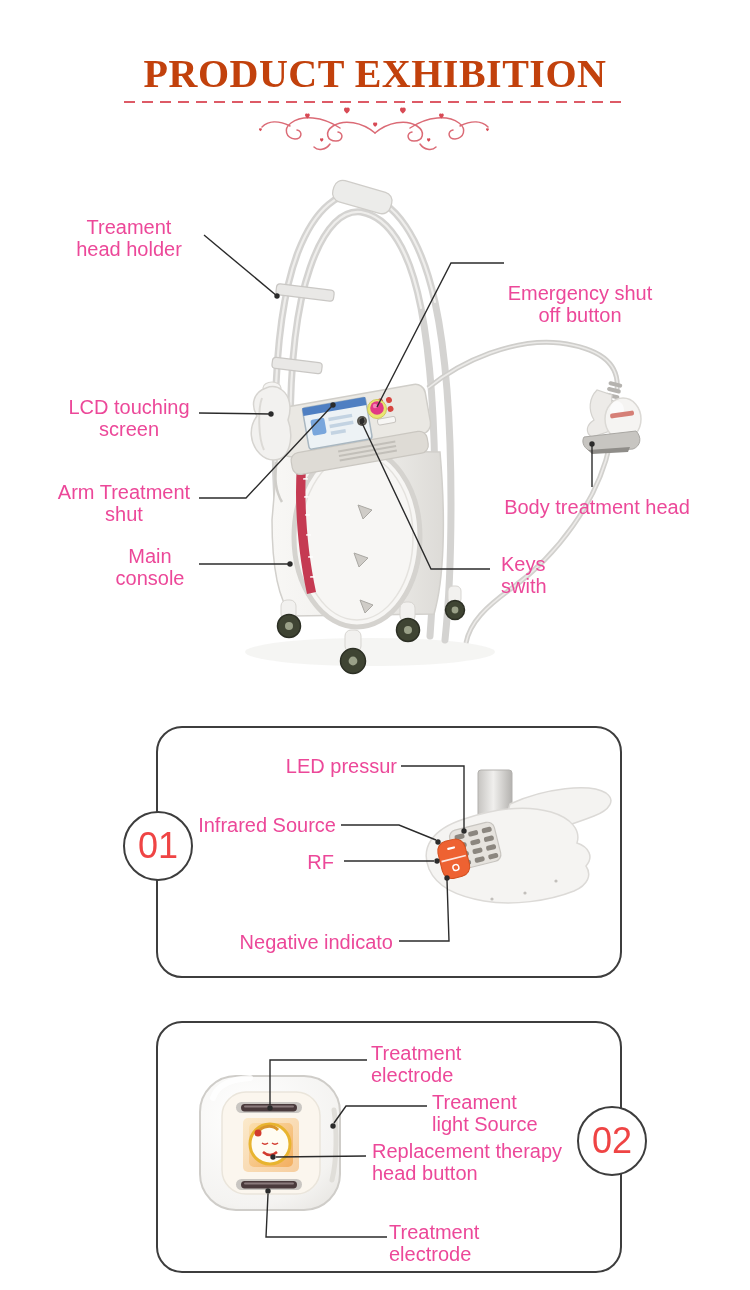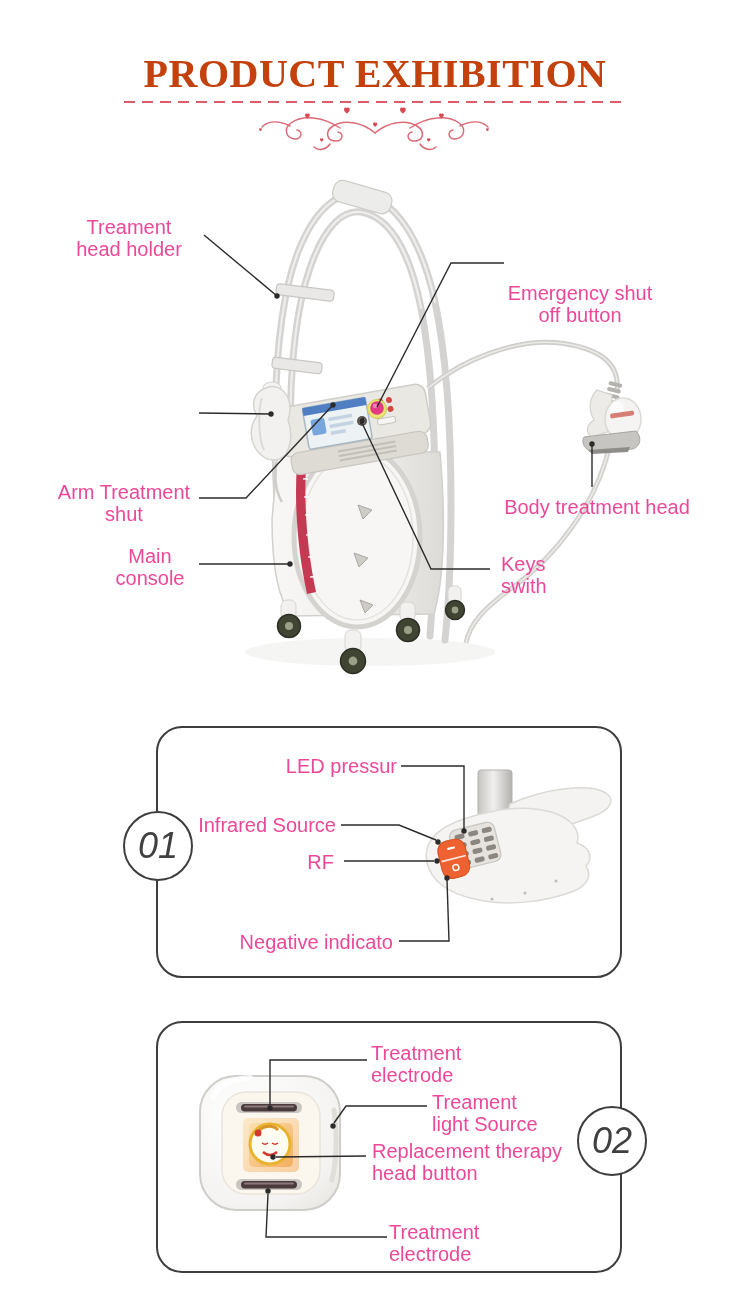--- a/index.html
+++ b/index.html
@@ -11,21 +11,21 @@
   .page-title{font-family:"Liberation Serif",serif;}
   .dashed-rule{position:absolute;left:124px;top:101px;width:504px;height:2.4px;
     background:repeating-linear-gradient(90deg,#dd5a66 0 11px,transparent 11px 18px);}
   .art{position:absolute;left:0;top:0;width:750px;height:1290px;z-index:2;pointer-events:none;}
   .panel-box{position:absolute;width:462px;height:248px;border:2px solid #3d3d3d;
     border-radius:26px;background:#fff;z-index:1;}
   #box01{left:156px;top:726px;}
   #box02{left:156px;top:1021px;}
   .num-circle{position:absolute;width:66px;height:66px;border-radius:50%;
     border:2px solid #3d3d3d;background:#fff;display:flex;align-items:center;justify-content:center;
-    font-size:36px;color:#404040;z-index:3;font-style:italic;}
+    font-size:36px;color:#ef4444;z-index:3;}
   #num01{left:123px;top:811px;}
   #num02{left:577px;top:1106px;}
   .lbl{position:absolute;color:#ec4899;font-size:20px;line-height:1.12;
     white-space:pre-line;z-index:4;}
   .tc{text-align:center}.tr{text-align:right}.tl{text-align:left}
   #l-holder{left:58px;top:216px;width:142px;}
   #l-emergency{left:498px;top:258px;width:164px;margin-top:24px;}
   #l-lcd{left:58px;top:396px;width:142px;}
   #l-arm{left:48px;top:481px;width:152px;}
   #l-main{left:100px;top:545px;width:100px;}
@@ -327,20 +327,22 @@
     </g>
   </svg>
 
   <div class="num-circle" id="num01">01</div>
   <div class="num-circle" id="num02">02</div>
 
   <div class="lbl tc" id="l-holder">Treament
 head holder</div>
   <div class="lbl tc" id="l-emergency">Emergency shut
 off button</div>
+  <div class="lbl tc" id="l-lcd">LCD touching
+screen</div>
   <div class="lbl tc" id="l-arm">Arm Treatment
 shut</div>
   <div class="lbl tc" id="l-body">Body treatment head</div>
   <div class="lbl tc" id="l-main">Main
 console</div>
   <div class="lbl tl" id="l-keys">Keys
 swith</div>
 
   <div class="lbl tr" id="b1-led">LED pressur</div>
   <div class="lbl tr" id="b1-ir">Infrared Source</div>

